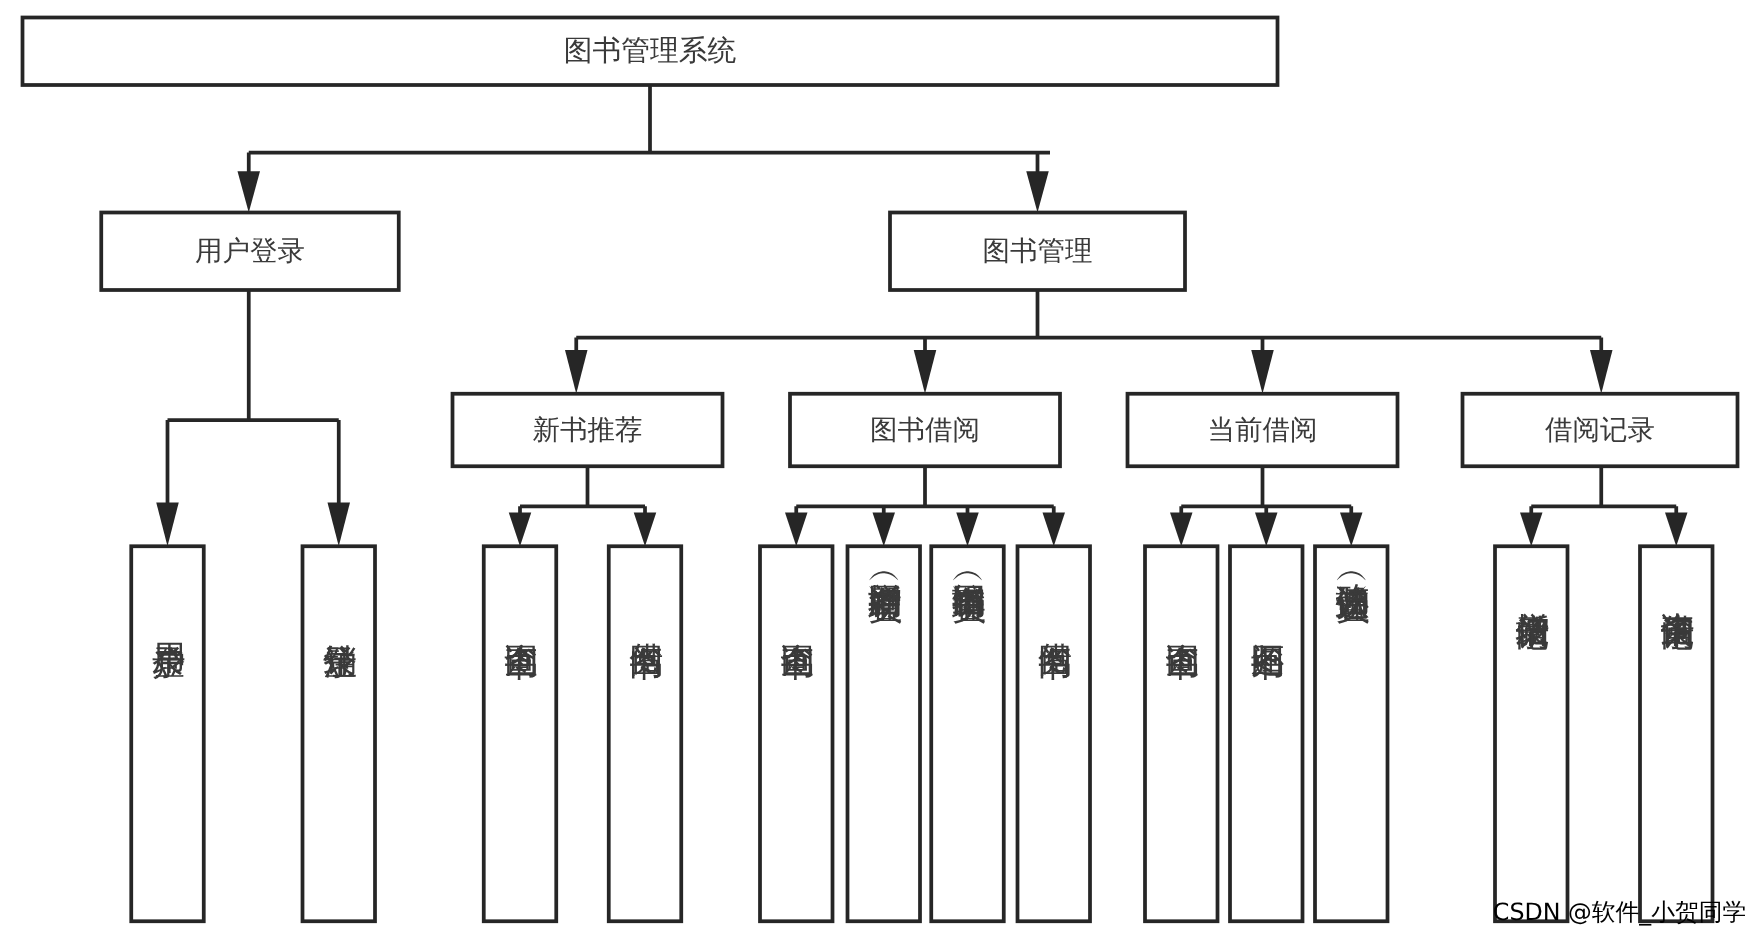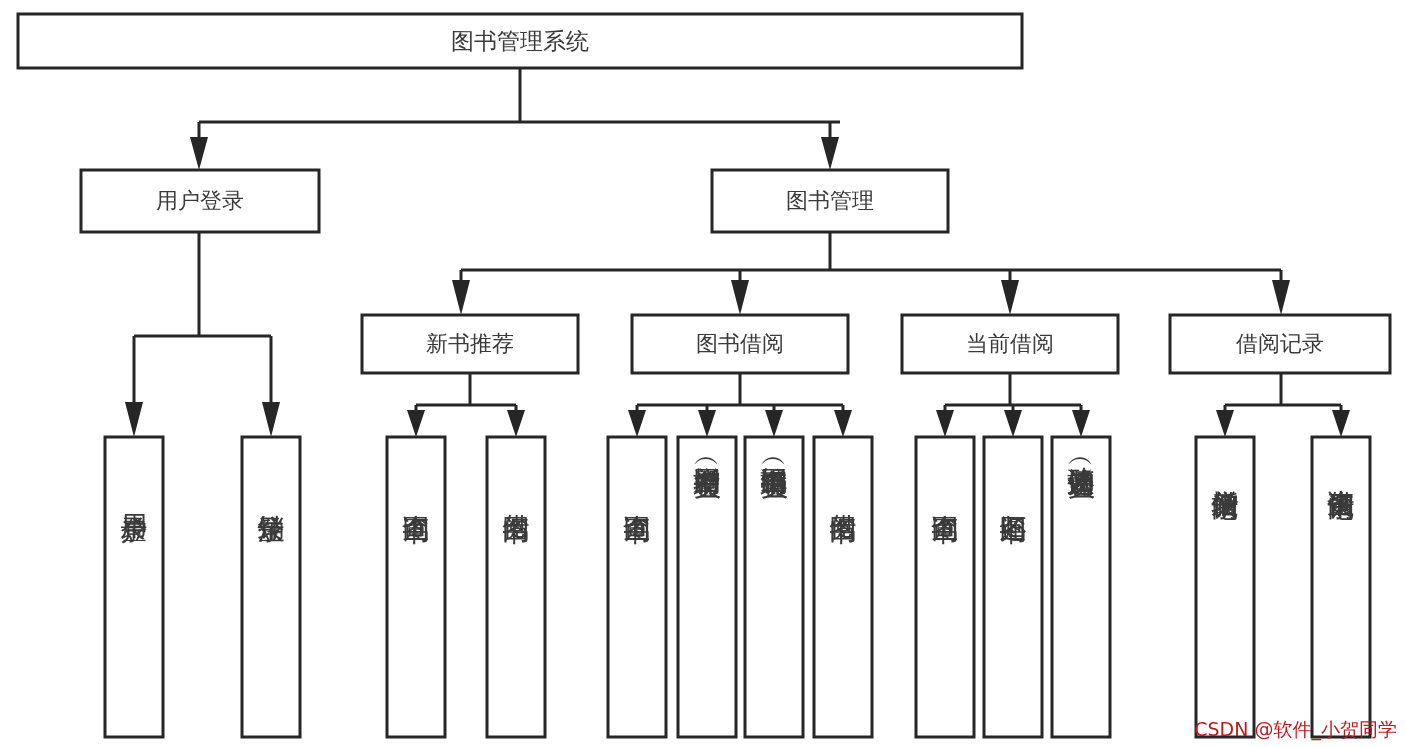--- a/index.html
+++ b/index.html
@@ -67,21 +67,21 @@
     color: #3a3a3a;
     letter-spacing: 1px;
     white-space: nowrap;
   }
   .watermark {
     position: absolute;
     right: 8px;
     bottom: 4px;
     font-family: "DejaVu Sans", "Liberation Sans", sans-serif;
     font-size: 19px;
-    color: #b91c1c;
+    color: #000000;
     white-space: nowrap;
   }
 </style>
 </head>
 <body>
 
 <div id="diagram-root">
 
   <svg id="tree-svg" viewBox="0 0 1405 747" xmlns="http://www.w3.org/2000/svg">
 

